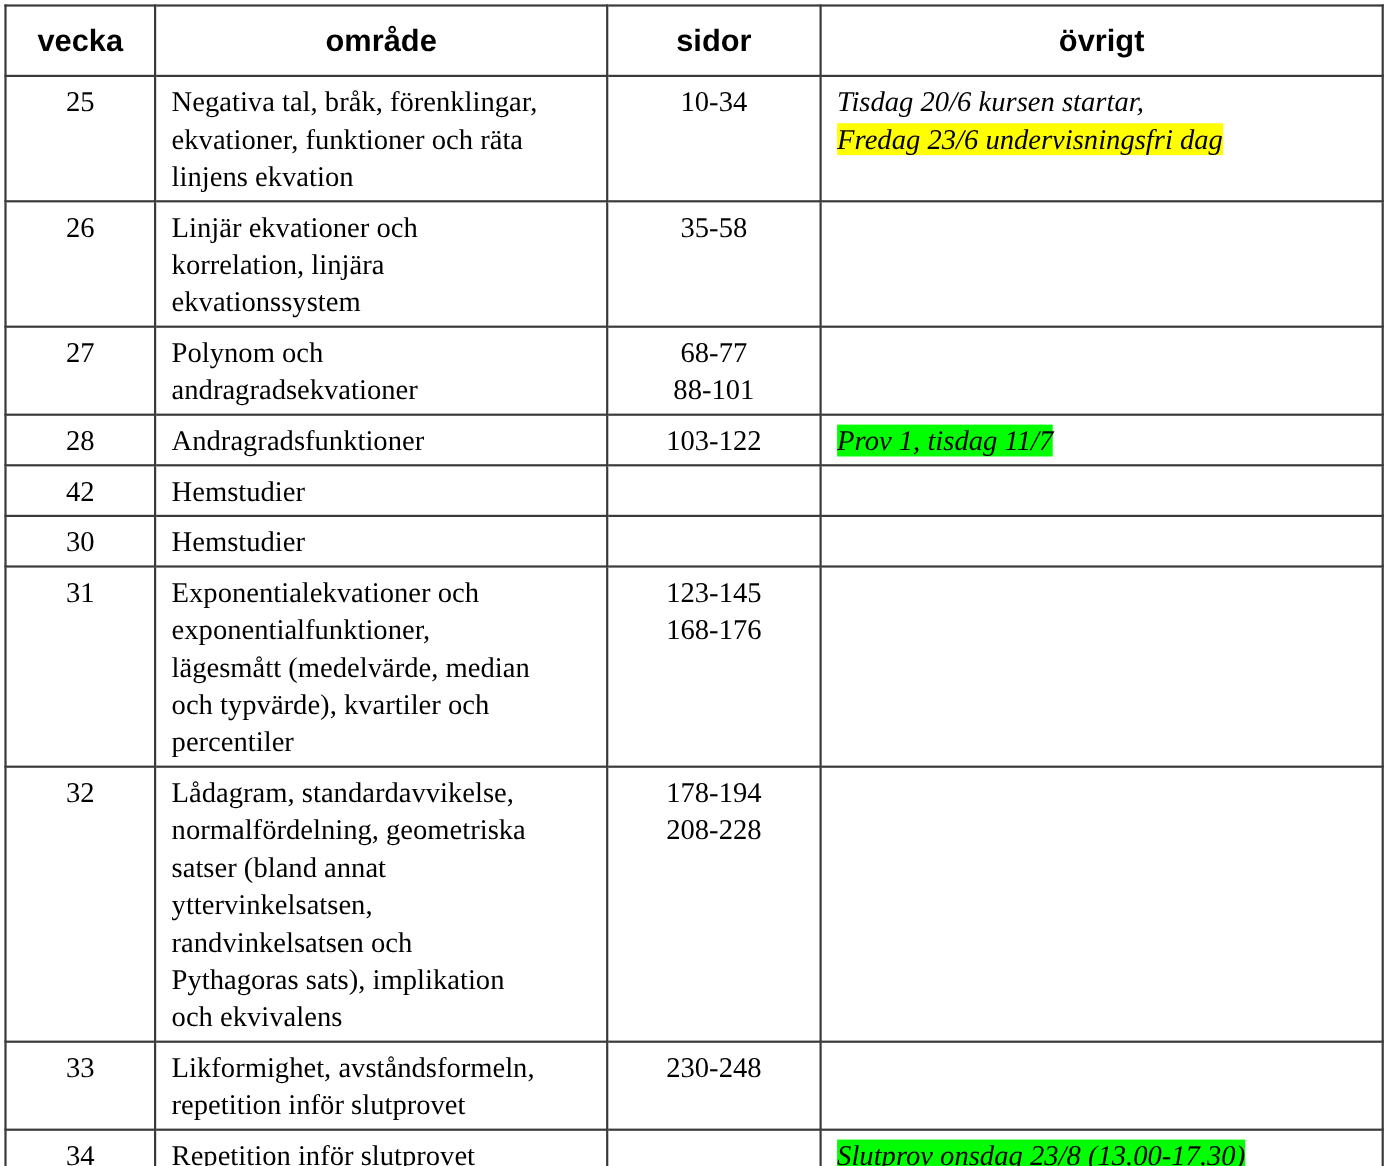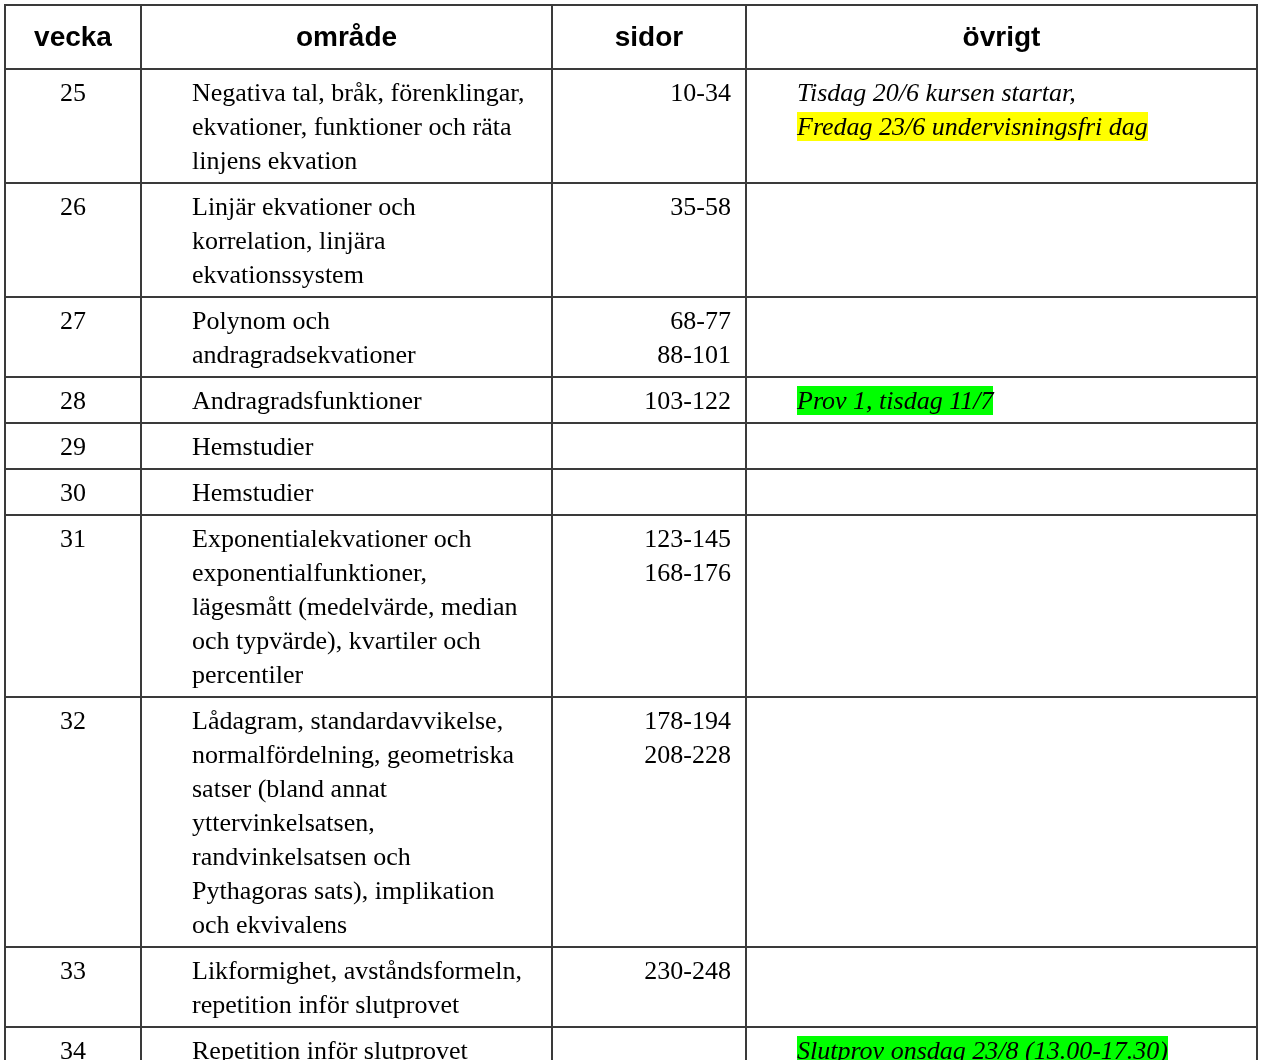--- a/index.html
+++ b/index.html
@@ -22,24 +22,24 @@
   table.schedule th {
     font-family: "Liberation Sans", sans-serif;
     font-weight: bold;
     font-size: 28px;
     height: 62px;
     vertical-align: middle;
     text-align: center;
     padding: 0 8px;
   }
   td.week { text-align: center; padding-left: 4px; padding-right: 4px; }
-  td.pages { text-align: right; }
+  td.pages { text-align: center; }
   td.area { padding-left: 15px; }
   td.note { padding-left: 15px; font-style: italic; }
-  .line { display: block; white-space: nowrap; margin-left: 36px; }
+  .line { display: block; white-space: nowrap; }
   .hl-yellow { background: #ffff00; }
   .hl-green { background: #00ff00; }
 </style>
 </head>
 <body>
 
 <table class="schedule">
   <colgroup>
     <col style="width:136px">
     <col style="width:411px">
@@ -100,21 +100,21 @@
           <span class="line">Andragradsfunktioner</span>
         </td>
         <td class="pages">
           <span class="line">103-122</span>
         </td>
         <td class="note">
           <span class="line"><span class="hl-green">Prov 1, tisdag 11/7</span></span>
         </td>
       </tr>
       <tr style="height: 43px;">
-        <td class="week">29</td>
+        <td class="week">42</td>
         <td class="area">
           <span class="line">Hemstudier</span>
         </td>
         <td class="pages"></td>
         <td class="note"></td>
       </tr>
       <tr style="height: 43px;">
         <td class="week">30</td>
         <td class="area">
           <span class="line">Hemstudier</span>

